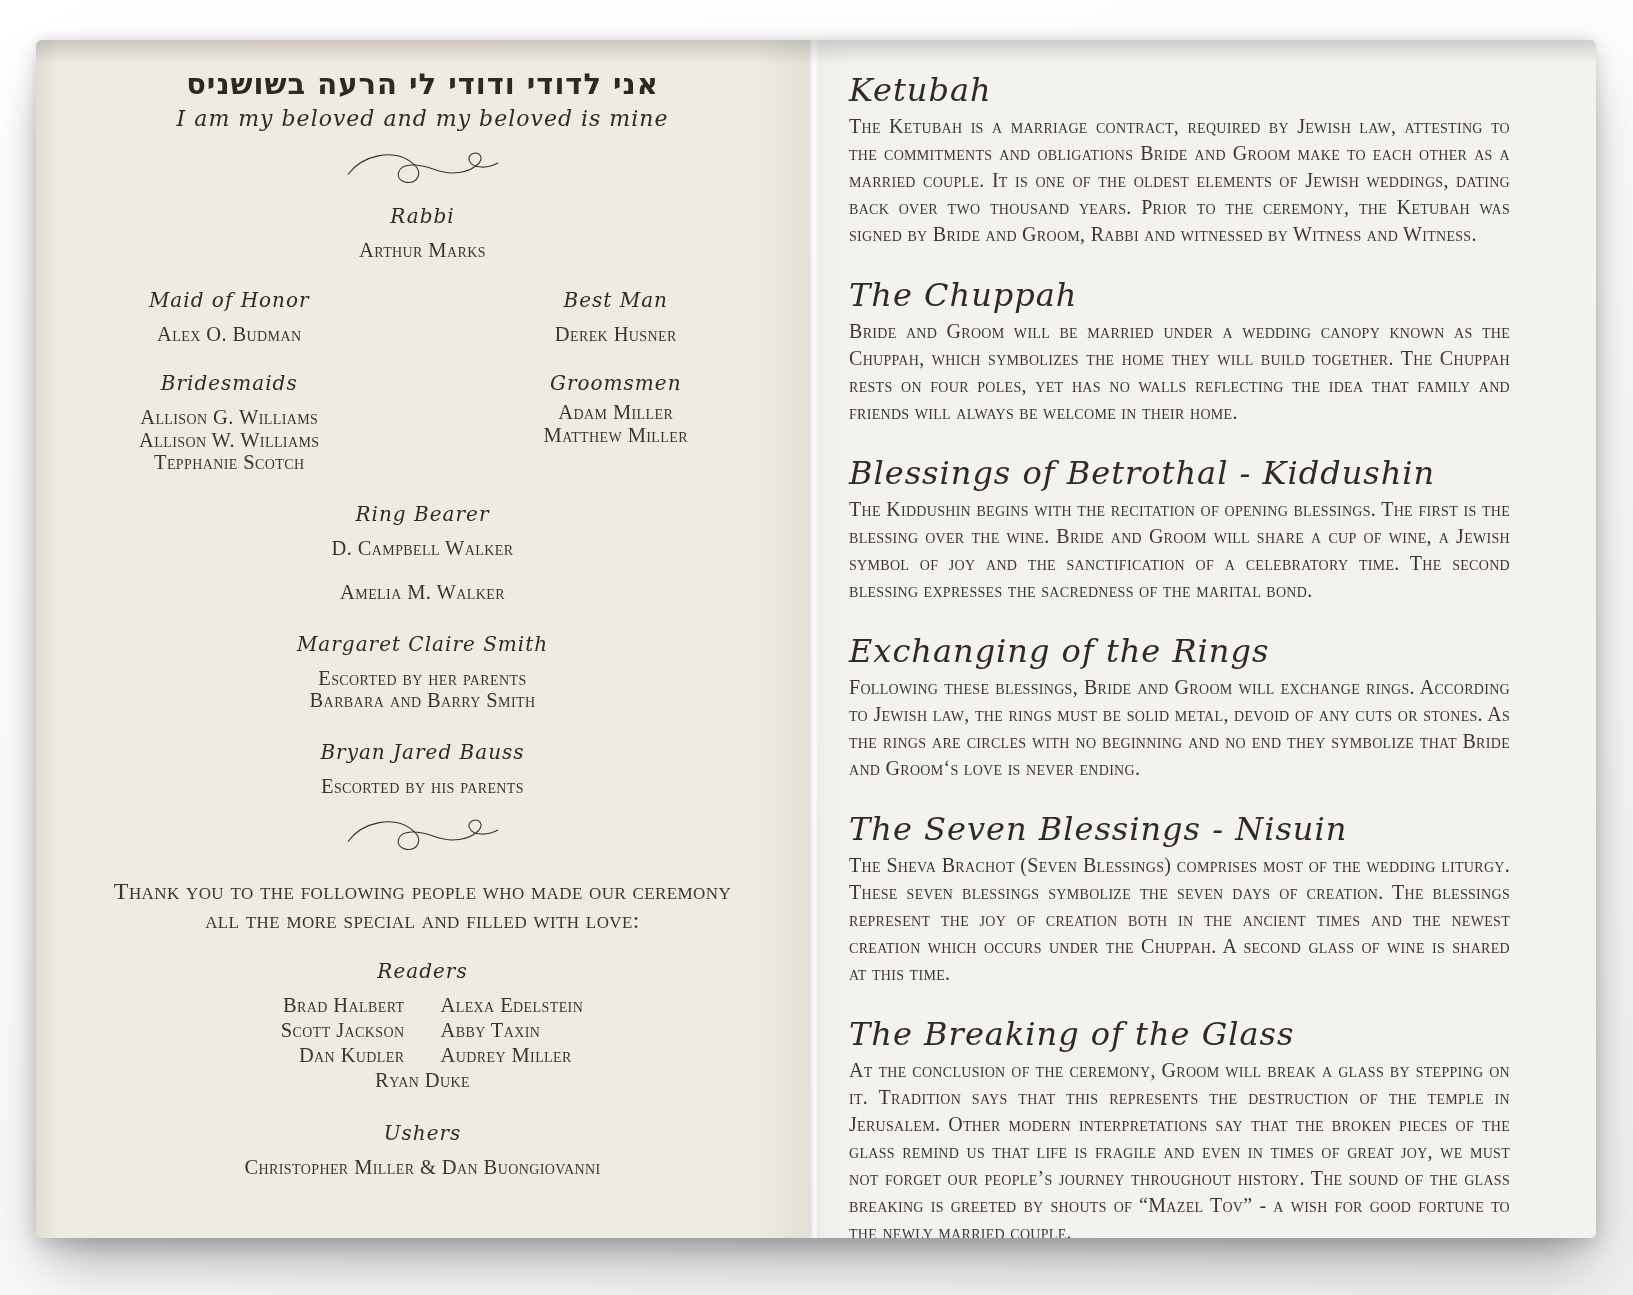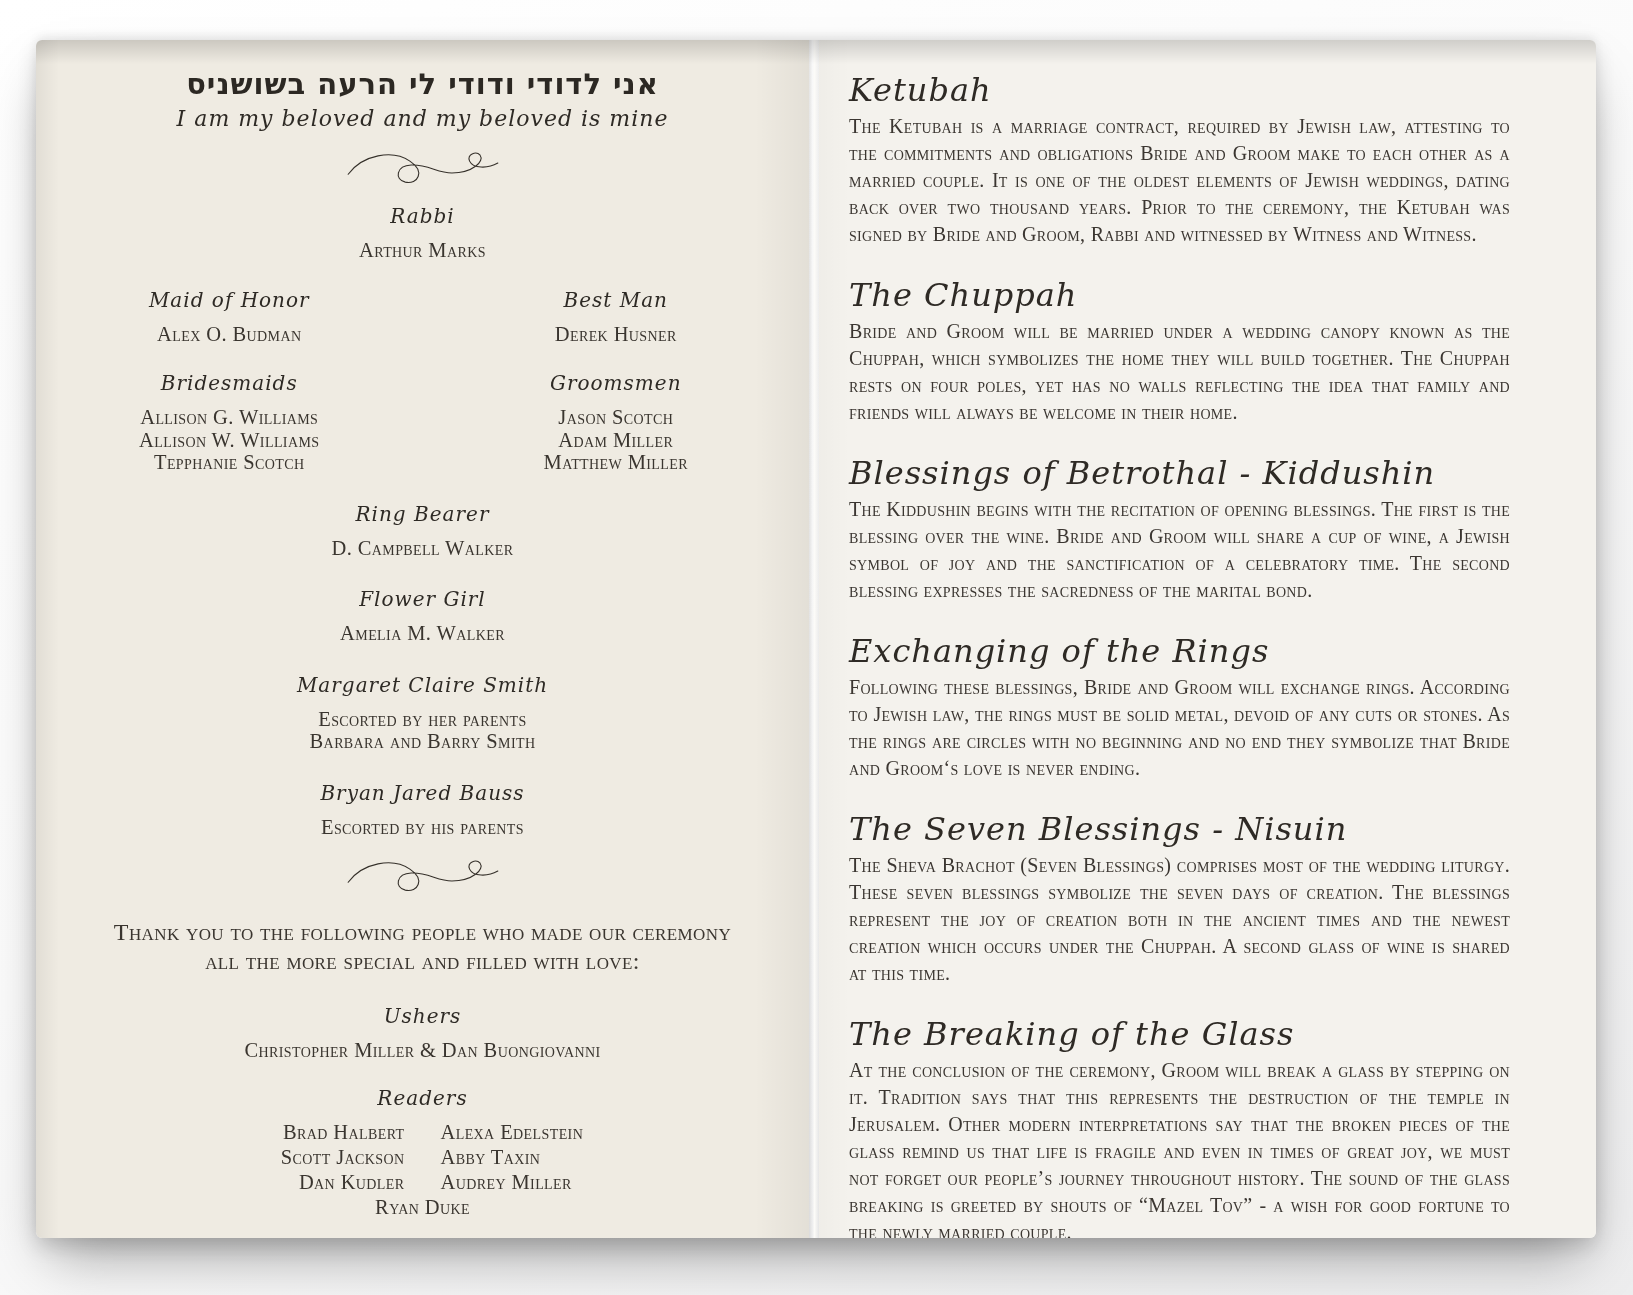--- a/index.html
+++ b/index.html
@@ -100,33 +100,31 @@
 
     <div class="party-row">
       <div>
         <div class="script sec-title">Bridesmaids</div>
         <div class="name name-gap">Allison G. Williams</div>
         <div class="name">Allison W. Williams</div>
         <div class="name">Tepphanie Scotch</div>
       </div>
       <div>
         <div class="script sec-title">Groomsmen</div>
-        <div class="name name-gap">Jason Scotch</div>
         <div class="name">Adam Miller</div>
         <div class="name">Matthew Miller</div>
       </div>
     </div>
 
     <div class="sec">
       <div class="script sec-title">Ring Bearer</div>
       <div class="name name-gap">D. Campbell Walker</div>
     </div>
 
     <div class="sec">
-      <div class="script sec-title">Flower Girl</div>
       <div class="name name-gap">Amelia M. Walker</div>
     </div>
 
     <div class="sec">
       <div class="script sec-title">Margaret Claire Smith</div>
       <div class="name name-gap">Escorted by her parents</div>
       <div class="name">Barbara and Barry Smith</div>
     </div>
 
     <div class="sec">
@@ -134,42 +132,42 @@
       <div class="name name-gap">Escorted by his parents</div>
     </div>
 
     <div class="flourish" style="margin-top:18px;">
       <svg viewBox="0 0 240 64" width="210" height="42" aria-hidden="true">
         <path d="M6 40 C 28 10, 74 2, 100 20 C 124 36, 112 56, 93 52 C 76 48, 79 27, 102 26 C 128 25, 142 38, 164 38 C 196 38, 214 20, 207 11 C 201 4, 186 10, 191 20 C 196 31, 218 32, 234 23" fill="none" stroke="#35302a" stroke-width="1.7" stroke-linecap="round"></path>
       </svg>
     </div>
 
     <div class="thankyou">Thank you to the following people who made our ceremony all the more special and filled with love:</div>
-
-    <div class="sec">
-      <div class="script sec-title">Ushers</div>
-      <div class="name name-gap">Christopher Miller &amp; Dan Buongiovanni</div>
-    </div>
 
     <div class="sec" style="margin-top:18px;">
       <div class="script sec-title">Readers</div>
       <div class="readers-grid">
         <div class="colL">
           <div class="name">Brad Halbert</div>
           <div class="name">Scott Jackson</div>
           <div class="name">Dan Kudler</div>
         </div>
         <div class="colR">
           <div class="name">Alexa Edelstein</div>
           <div class="name">Abby Taxin</div>
           <div class="name">Audrey Miller</div>
         </div>
       </div>
       <div class="name r-last">Ryan Duke</div>
     </div>
+
+    <div class="sec">
+      <div class="script sec-title">Ushers</div>
+      <div class="name name-gap">Christopher Miller &amp; Dan Buongiovanni</div>
+    </div>
   </div>
 
   <div class="fold"></div>
 
   <div class="page page-right">
 
     <div class="rp-sec">
       <div class="script rp-title">Ketubah</div>
       <div class="rp-body">The Ketubah is a marriage contract, required by Jewish law, attesting to the commitments and obligations Bride and Groom make to each other as a married couple. It is one of the oldest elements of Jewish weddings, dating back over two thousand years. Prior to the ceremony, the Ketubah was signed by Bride and Groom, Rabbi and witnessed by Witness and Witness.</div>
     </div>

